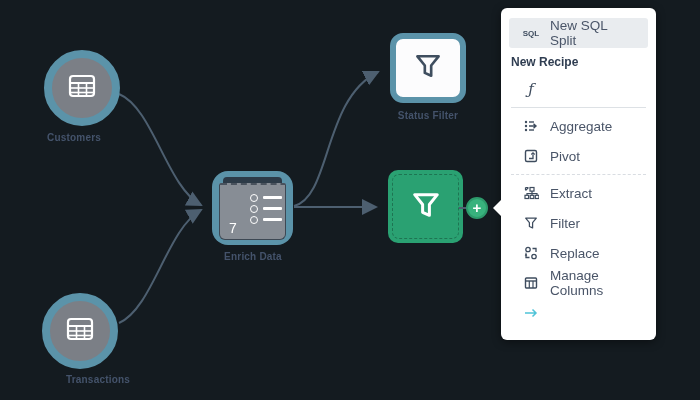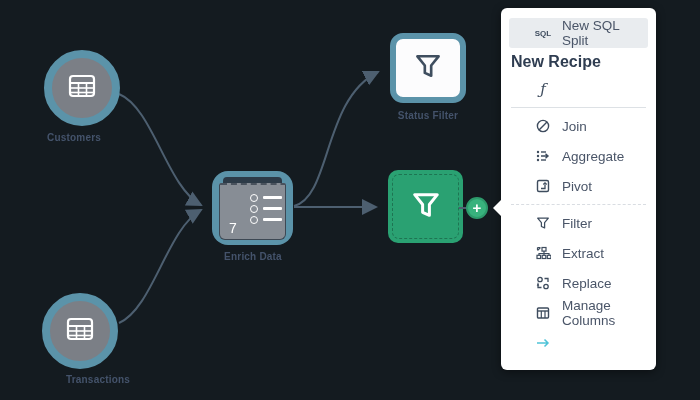--- a/index.html
+++ b/index.html
@@ -43,25 +43,25 @@
     background:#38b27d;border:2px solid #2d9a6b;border-radius:50%;box-sizing:border-box;
     color:#fff;font-size:15px;font-weight:700;line-height:17px;text-align:center;cursor:pointer;}
   .plus-link{position:absolute;left:459px;top:207px;width:8px;height:2px;background:#4d5f70;z-index:2;}
 
   
   .menu{position:absolute;left:501px;top:8px;width:155px;z-index:4;background:#fff;
     border-radius:6px;box-shadow:0 2px 10px rgba(0,0,0,.45);
     padding:10px 8px 12px 8px;box-sizing:border-box;}
   .menu-notch{position:absolute;left:-8px;top:192px;width:0;height:0;
     border-top:8px solid transparent;border-bottom:8px solid transparent;border-right:8px solid #fff;}
-  .menu-row{display:flex;align-items:center;height:30px;padding:0 24px;cursor:pointer;
+  .menu-row{display:flex;align-items:center;height:30px;padding:0 12px;cursor:pointer;
     color:#4a5568;font-size:13.5px;border-radius:3px;}
   .menu-row.hl{background:#e9ecef;}
   .menu-head{height:24px;display:flex;align-items:center;padding:2px 2px 0 2px;
-    color:#2f3d51;font-size:16px;font-weight:700;}
+    color:#2f3d51;font-size:12px;font-weight:700;}
   .ic{width:20px;min-width:20px;height:18px;margin-right:9px;display:flex;
     align-items:center;justify-content:center;color:#3e4c5e;}
   .ic svg{display:block;}
   .sql-glyph{font-size:8px;font-weight:700;letter-spacing:0;color:#3e4c5e;}
   .fx-glyph{font-family:"DejaVu Serif", serif;font-style:italic;font-size:15px;color:#3e4c5e;}
   .divider{border-top:1px solid #dde1e5;margin:3px 2px;}
   .divider.dashed{border-top:1px dashed #d9dde2;}
   .explore{color:#4fc3d8;}
   .explore .ic{color:#4fc3d8;}
 </style>
@@ -166,29 +166,20 @@
     <div class="menu-head">New Recipe</div>
 
     <div class="menu-row">
       <span class="ic">
           <span class="fx-glyph">ƒ</span>
         </span>
     </div>
 
     <div class="divider"></div>
 
-    <div class="menu-row">
-      <span class="ic">
-        <svg width="16" height="16" viewBox="0 0 16 16">
-          <circle cx="8" cy="8" r="5.6" fill="none" stroke="currentColor" stroke-width="1.4"></circle>
-          <line x1="3.8" y1="12.2" x2="12.2" y2="3.8" stroke="currentColor" stroke-width="1.4"></line>
-        </svg>
-      </span>
-      <span>Join</span>
-    </div>
 
     <div class="menu-row">
       <span class="ic">
         <svg width="16" height="16" viewBox="0 0 16 16">
           <circle cx="3" cy="4" r="1.2" fill="currentColor"></circle>
           <circle cx="3" cy="8" r="1.2" fill="currentColor"></circle>
           <circle cx="3" cy="12" r="1.2" fill="currentColor"></circle>
           <line x1="6" y1="4" x2="11" y2="4" stroke="currentColor" stroke-width="1.4"></line>
           <line x1="6" y1="12" x2="11" y2="12" stroke="currentColor" stroke-width="1.4"></line>
           <path d="M6,8 L12.5,8 M10.5,5.8 L13,8 L10.5,10.2" fill="none" stroke="currentColor" stroke-width="1.4"></path>
@@ -204,43 +195,43 @@
           <path d="M6,10.5 L10,10.5 L10,6.5 M8.3,6.5 L10,4.8 L11.7,6.5" fill="none" stroke="currentColor" stroke-width="1.3"></path>
         </svg>
       </span>
       <span>Pivot</span>
     </div>
 
     <div class="divider dashed"></div>
 
     <div class="menu-row">
       <span class="ic">
-        <svg width="16" height="16" viewBox="0 0 18 17">
-          <path d="M3,3 L15,3 L10.8,8.2 L10.8,14 L7.2,12.4 L7.2,8.2 Z" fill="none" stroke="currentColor" stroke-width="1.4" stroke-linejoin="round"></path>
-        </svg>
-      </span>
-      <span>Filter</span>
-    </div>
-
-    <div class="menu-row">
-      <span class="ic">
         <svg width="16" height="16" viewBox="0 0 16 16">
           <path d="M2.5,5.5 L5.5,2.5 M2.5,2.5 L2.5,5 M2.5,2.5 L5,2.5" fill="none" stroke="currentColor" stroke-width="1.2"></path>
           <rect x="7" y="2.5" width="4" height="3.6" fill="none" stroke="currentColor" stroke-width="1.2"></rect>
           <path d="M9,6 L9,8 M4,10 L4,8.5 L14,8.5 L14,10 M9,8.5 L9,10" fill="none" stroke="currentColor" stroke-width="1.2"></path>
           <rect x="2" y="10.3" width="3.6" height="3.2" fill="none" stroke="currentColor" stroke-width="1.2"></rect>
           <rect x="7.2" y="10.3" width="3.6" height="3.2" fill="none" stroke="currentColor" stroke-width="1.2"></rect>
           <rect x="12.3" y="10.3" width="3.6" height="3.2" fill="none" stroke="currentColor" stroke-width="1.2"></rect>
         </svg>
       </span>
       <span>Extract</span>
     </div>
 
     <div class="menu-row">
       <span class="ic">
+        <svg width="16" height="16" viewBox="0 0 18 17">
+          <path d="M3,3 L15,3 L10.8,8.2 L10.8,14 L7.2,12.4 L7.2,8.2 Z" fill="none" stroke="currentColor" stroke-width="1.4" stroke-linejoin="round"></path>
+        </svg>
+      </span>
+      <span>Filter</span>
+    </div>
+
+    <div class="menu-row">
+      <span class="ic">
         <svg width="16" height="16" viewBox="0 0 16 16">
           <circle cx="5" cy="4.5" r="2.2" fill="none" stroke="currentColor" stroke-width="1.3"></circle>
           <circle cx="11" cy="11.5" r="2.2" fill="none" stroke="currentColor" stroke-width="1.3"></circle>
           <path d="M9.5,3.5 L13,3.5 L13,7 M13,3.8 L13,6.5" fill="none" stroke="currentColor" stroke-width="1.3"></path>
           <path d="M6.5,12.5 L3,12.5 L3,9 M3.6,10.8 L3,9 L2.4,10.8" fill="none" stroke="currentColor" stroke-width="1.3"></path>
         </svg>
       </span>
       <span>Replace</span>
     </div>
 

